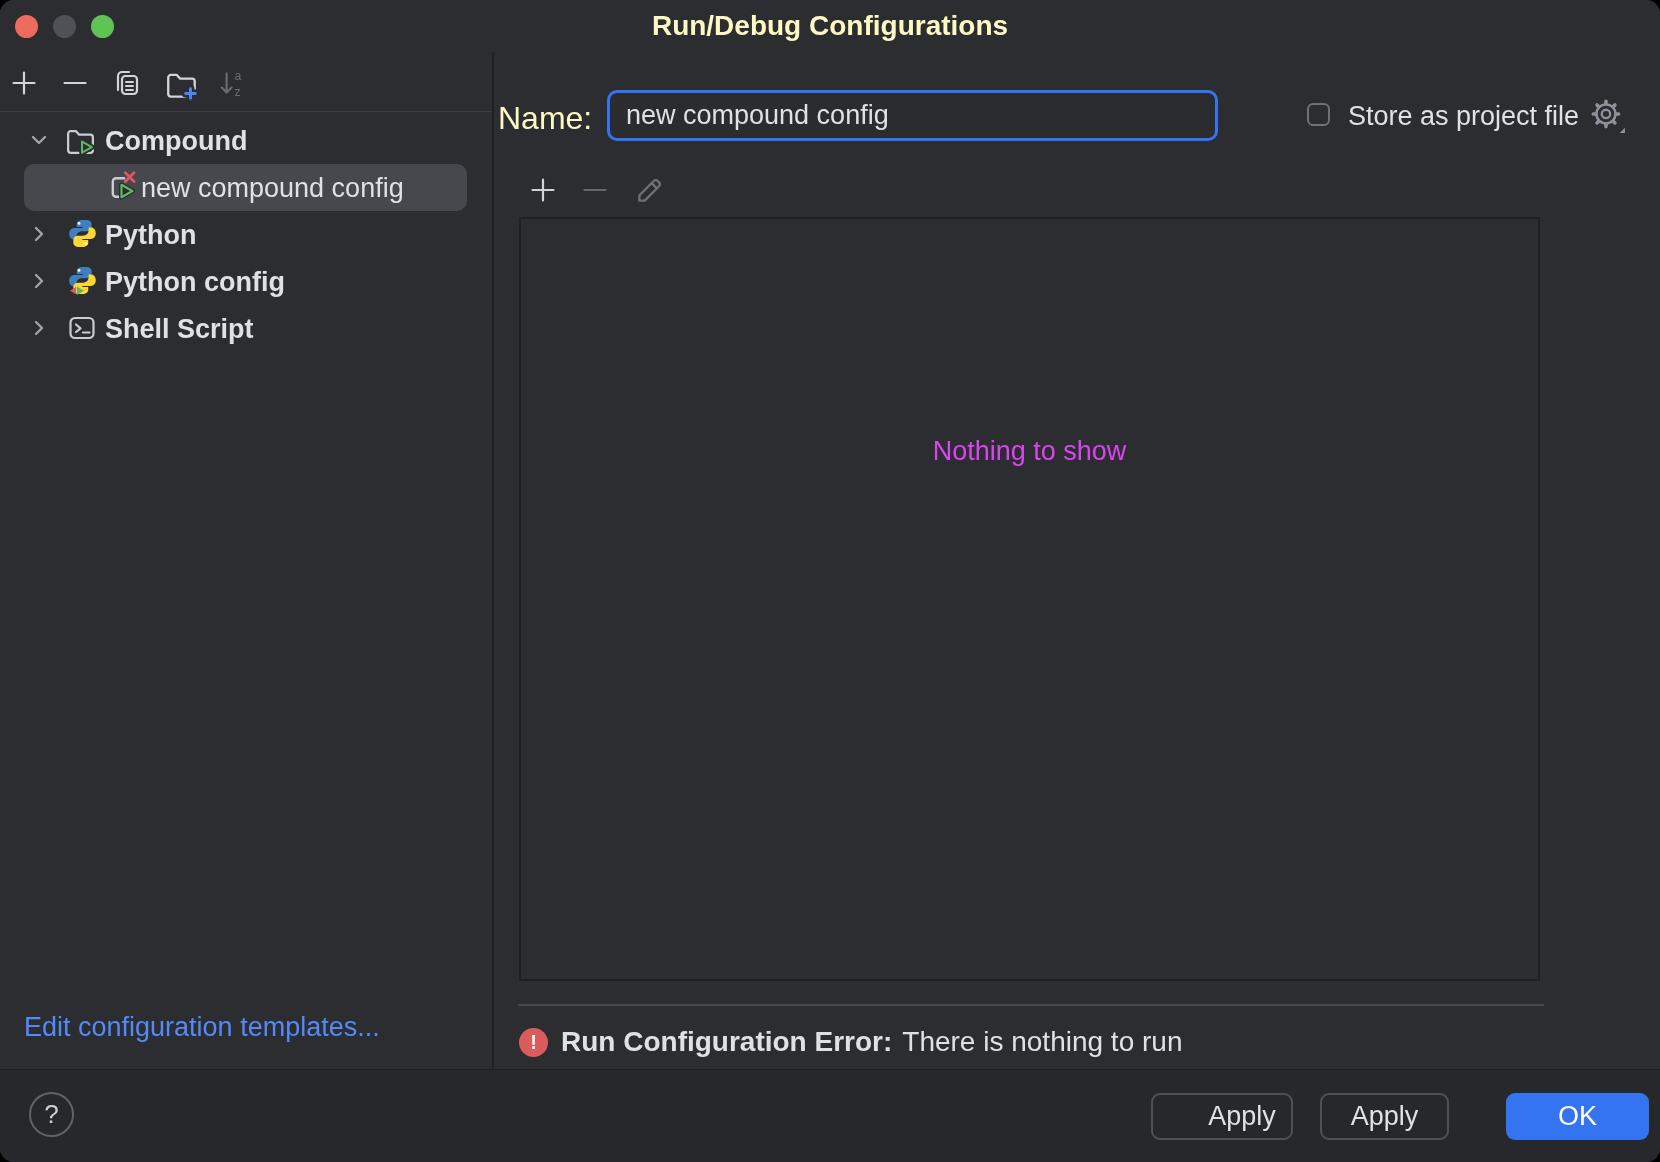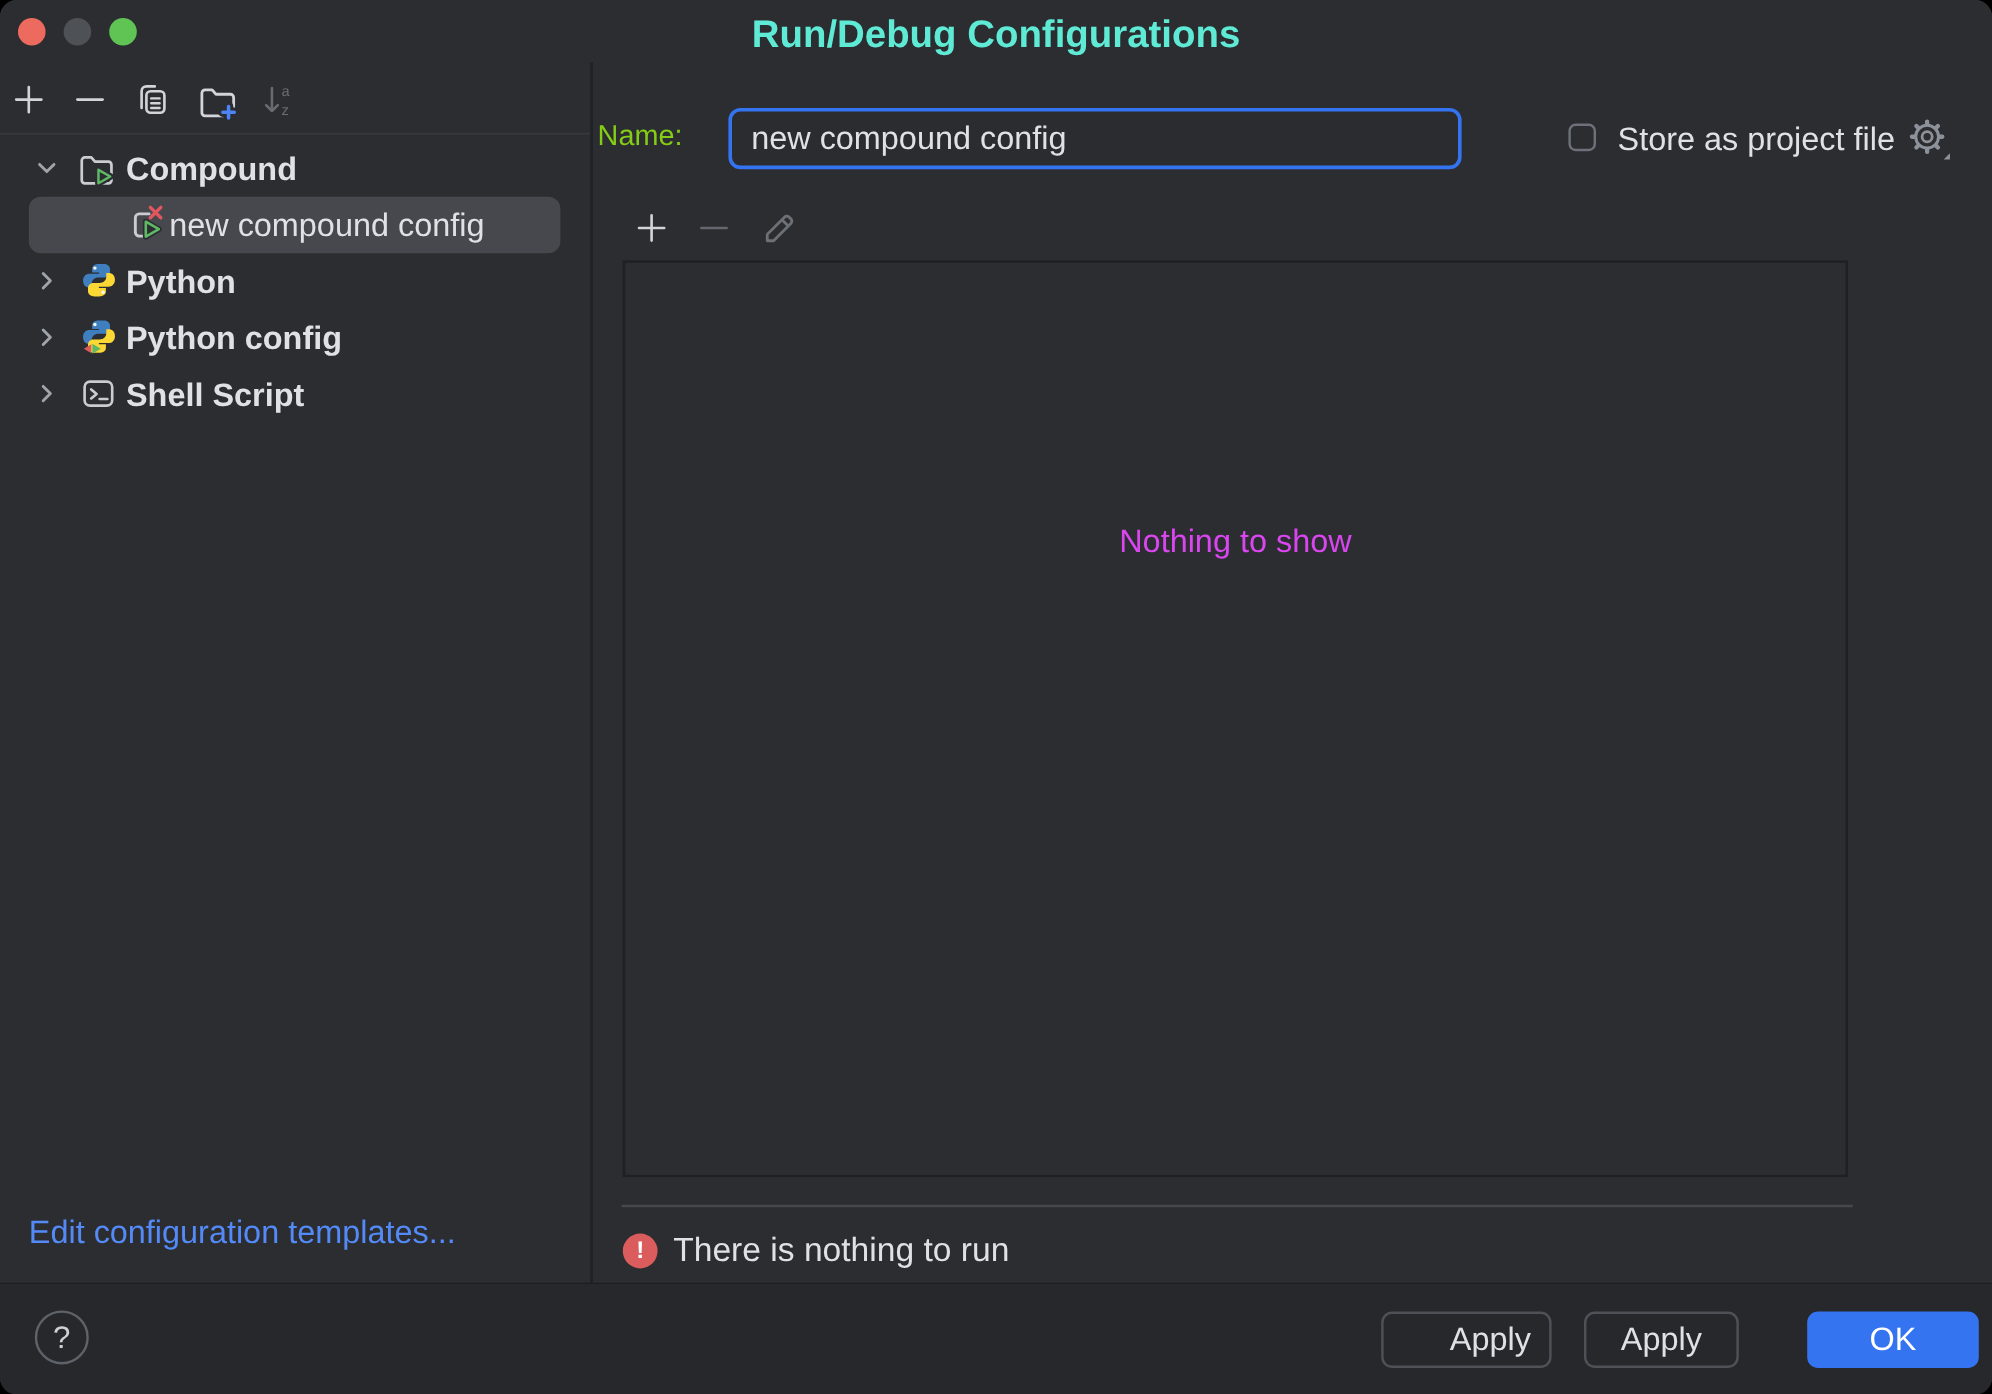--- a/index.html
+++ b/index.html
@@ -7,38 +7,38 @@
   body { width:1660px; height:1162px; font-family:"Liberation Sans", sans-serif; position:relative; overflow:hidden; }
   .window { position:absolute; inset:0; background:#2b2d30; border-radius:14px; overflow:hidden; }
 
   
   .titlebar { position:absolute; top:0; left:0; right:0; height:52px; background:#2b2d30; }
   .traffic { position:absolute; top:15px; width:23px; height:23px; border-radius:50%; }
   .t-close { left:15px; background:#ec6a5e; }
   .t-min   { left:53px; background:#4e5156; }
   .t-zoom  { left:91px; background:#5fc454; }
   .title { position:absolute; top:10px; left:0; width:100%; text-align:center;
-           font-size:32px; font-weight:bold; color:#5eead4; }
+           font-size:28px; font-weight:bold; color:#fef9c3; }
 
   
   .v-divider { position:absolute; left:492px; top:52px; width:2px; height:1017px; background:#1e2023; }
   .lt-sep { position:absolute; left:0; top:111px; width:492px; height:1px; background:#3c3e43; }
   .icon-btn { position:absolute; display:flex; align-items:center; justify-content:center; }
 
   
   .tree-row { position:absolute; left:0; width:492px; height:47px; }
   .row-sel { position:absolute; left:24px; right:25px; top:0; bottom:0; background:#46484d; border-radius:10px; }
   .chev { position:absolute; left:28px; top:12px; width:22px; height:22px; }
   .t-icon { position:absolute; top:7px; }
   .t-label { position:absolute; top:9px; font-size:27px; color:#dfe1e5; white-space:nowrap; }
   .bold { font-weight:bold; }
   .link { position:absolute; left:24px; top:1012px; font-size:27px; color:#548af7; cursor:pointer; }
 
   
-  .name-label { position:absolute; left:498px; top:100px; font-size:24px; color:#84cc16; }
+  .name-label { position:absolute; left:498px; top:100px; font-size:32px; color:#fef9c3; }
   .name-input { position:absolute; left:607px; top:90px; width:611px; height:51px;
                 background:#2a2c2f; border:3px solid #3574f0; border-radius:10px;
                 color:#dfe1e5; font-size:27px; font-family:"Liberation Sans",sans-serif;
                 padding:0 0 0 16px; outline:none; }
   .checkbox { position:absolute; left:1307px; top:103px; width:23px; height:23px;
               border:2px solid #6d727a; border-radius:6px; background:transparent; }
   .store-label { position:absolute; left:1348px; top:101px; font-size:27px; color:#dfe1e5; }
   .gear { position:absolute; left:1588px; top:96px; }
 
   .panel { position:absolute; left:519px; top:217px; width:1021px; height:764px;
@@ -238,20 +238,21 @@
     </svg>
   </div>
 
   <div class="panel"></div>
   <div class="empty-text">Nothing to show</div>
 
   <div class="h-sep"></div>
 
   <div class="error-row">
     <div class="error-badge">!</div>
+    <span class="error-title">Run Configuration Error:</span>
     <span class="error-msg">There is nothing to run</span>
   </div>
 
   <div class="bottombar"></div>
   <button class="help-btn">?</button>
   <button class="btn btn-apply">Apply</button>
   <button class="btn btn-cancel">Apply</button>
   <button class="btn btn-ok">OK</button>
 
 </div>

